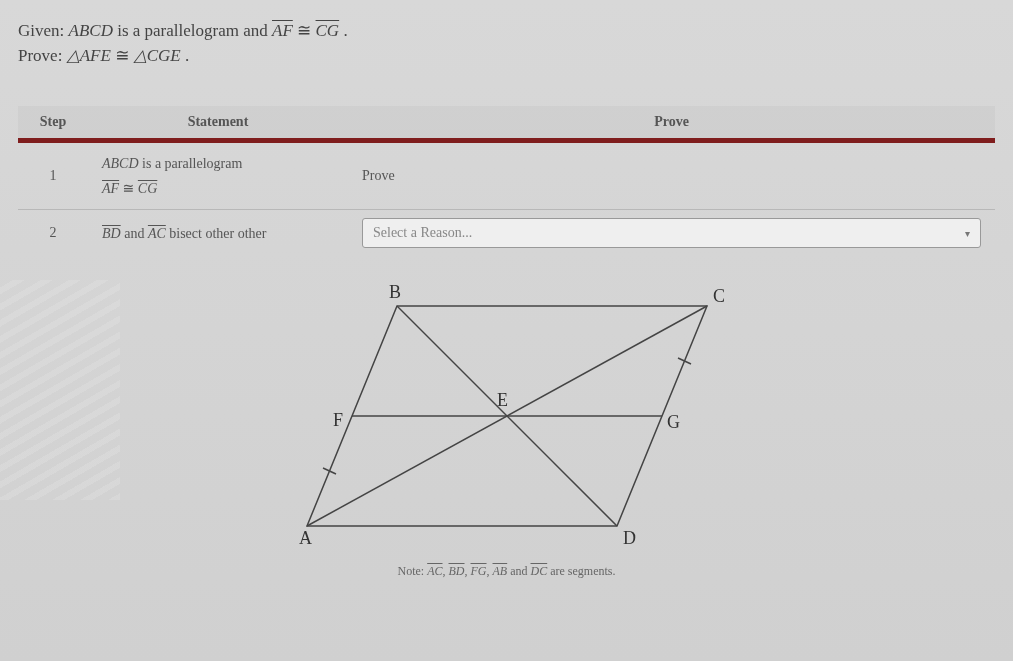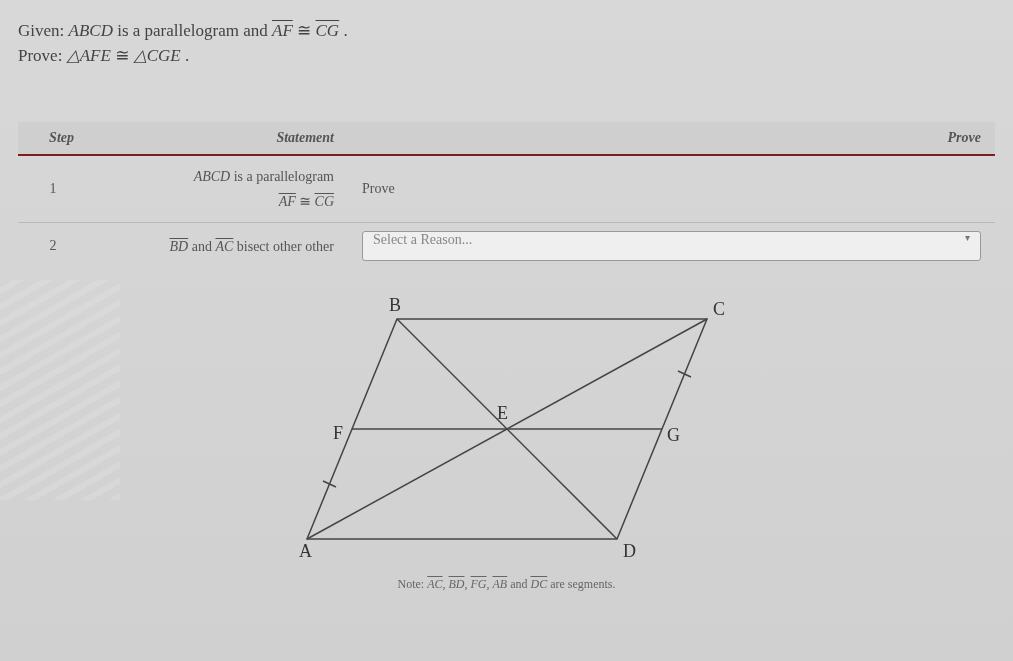--- a/index.html
+++ b/index.html
@@ -7,57 +7,56 @@
     width: 1013px;
     height: 661px;
     background: linear-gradient(180deg, #d8d8d8 0%, #d0d0d0 100%);
     font-family: "Times New Roman", serif;
     color: #333;
     padding: 20px 18px;
     overflow: hidden;
     position: relative;
   }
   .hdr { font-size: 17px; color: #444; margin-bottom: 4px; }
-  .prove { font-size: 17px; color: #444; margin-bottom: 56px; }
+  .prove { font-size: 17px; color: #444; margin-bottom: 40px; }
   .math-it { font-style: italic; font-family: "Times New Roman", serif; }
   .overline { text-decoration: overline; display: inline-block; line-height: 1.1; }
 
   table.proof {
     width: 100%;
     border-collapse: collapse;
     font-size: 14px;
     color: #555;
   }
   table.proof th {
-    text-align: right;
+    text-align: center;
     padding: 8px 14px;
     font-weight: bold;
-    border-bottom: 2px solid #7f1d1d;
+    border-bottom: 5px solid #7f1d1d;
     background: rgba(0,0,0,0.03);
-    font-style: italic;
   }
   table.proof td {
     padding: 8px 14px;
     border-top: 1px solid #b8b8b8;
     vertical-align: middle;
   }
   .col-step { width: 70px; text-align: center; }
   .col-stmt { width: 260px; text-align: center; }
   .col-reason { }
 
-  .statement-cell { text-align: right; line-height: 1.8; }
+  .statement-cell { text-align: left; line-height: 1.8; }
   .reason-plain { padding-left: 6px; color: #555; }
 
   .reason-select {
     background: #efefef;
     border: 1px solid #999;
     border-radius: 3px;
     height: 30px;
     display: flex;
-    align-items: flex-start;
+    align-items: center;
     justify-content: space-between;
     padding: 0 10px;
     color: #888;
     width: 100%;
   }
   .reason-select .chev {
     color: #777;
     font-size: 10px;
   }
 

